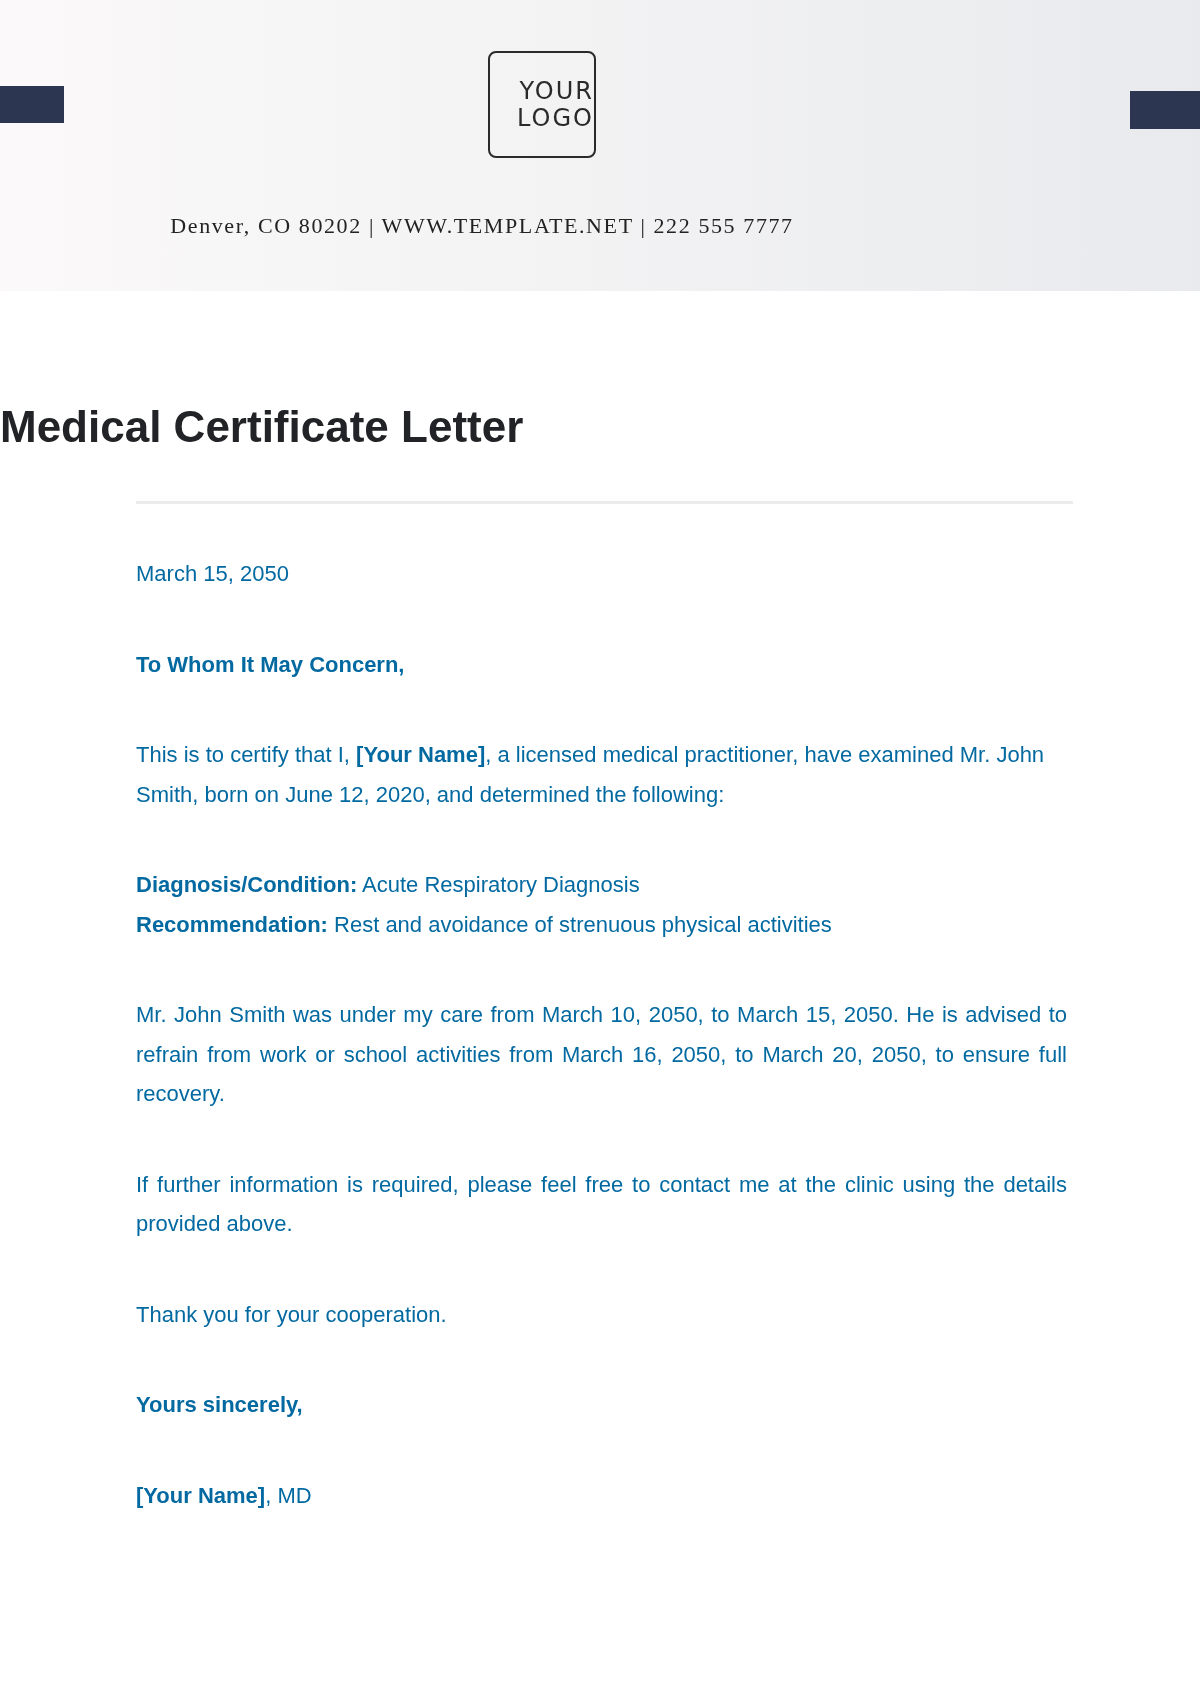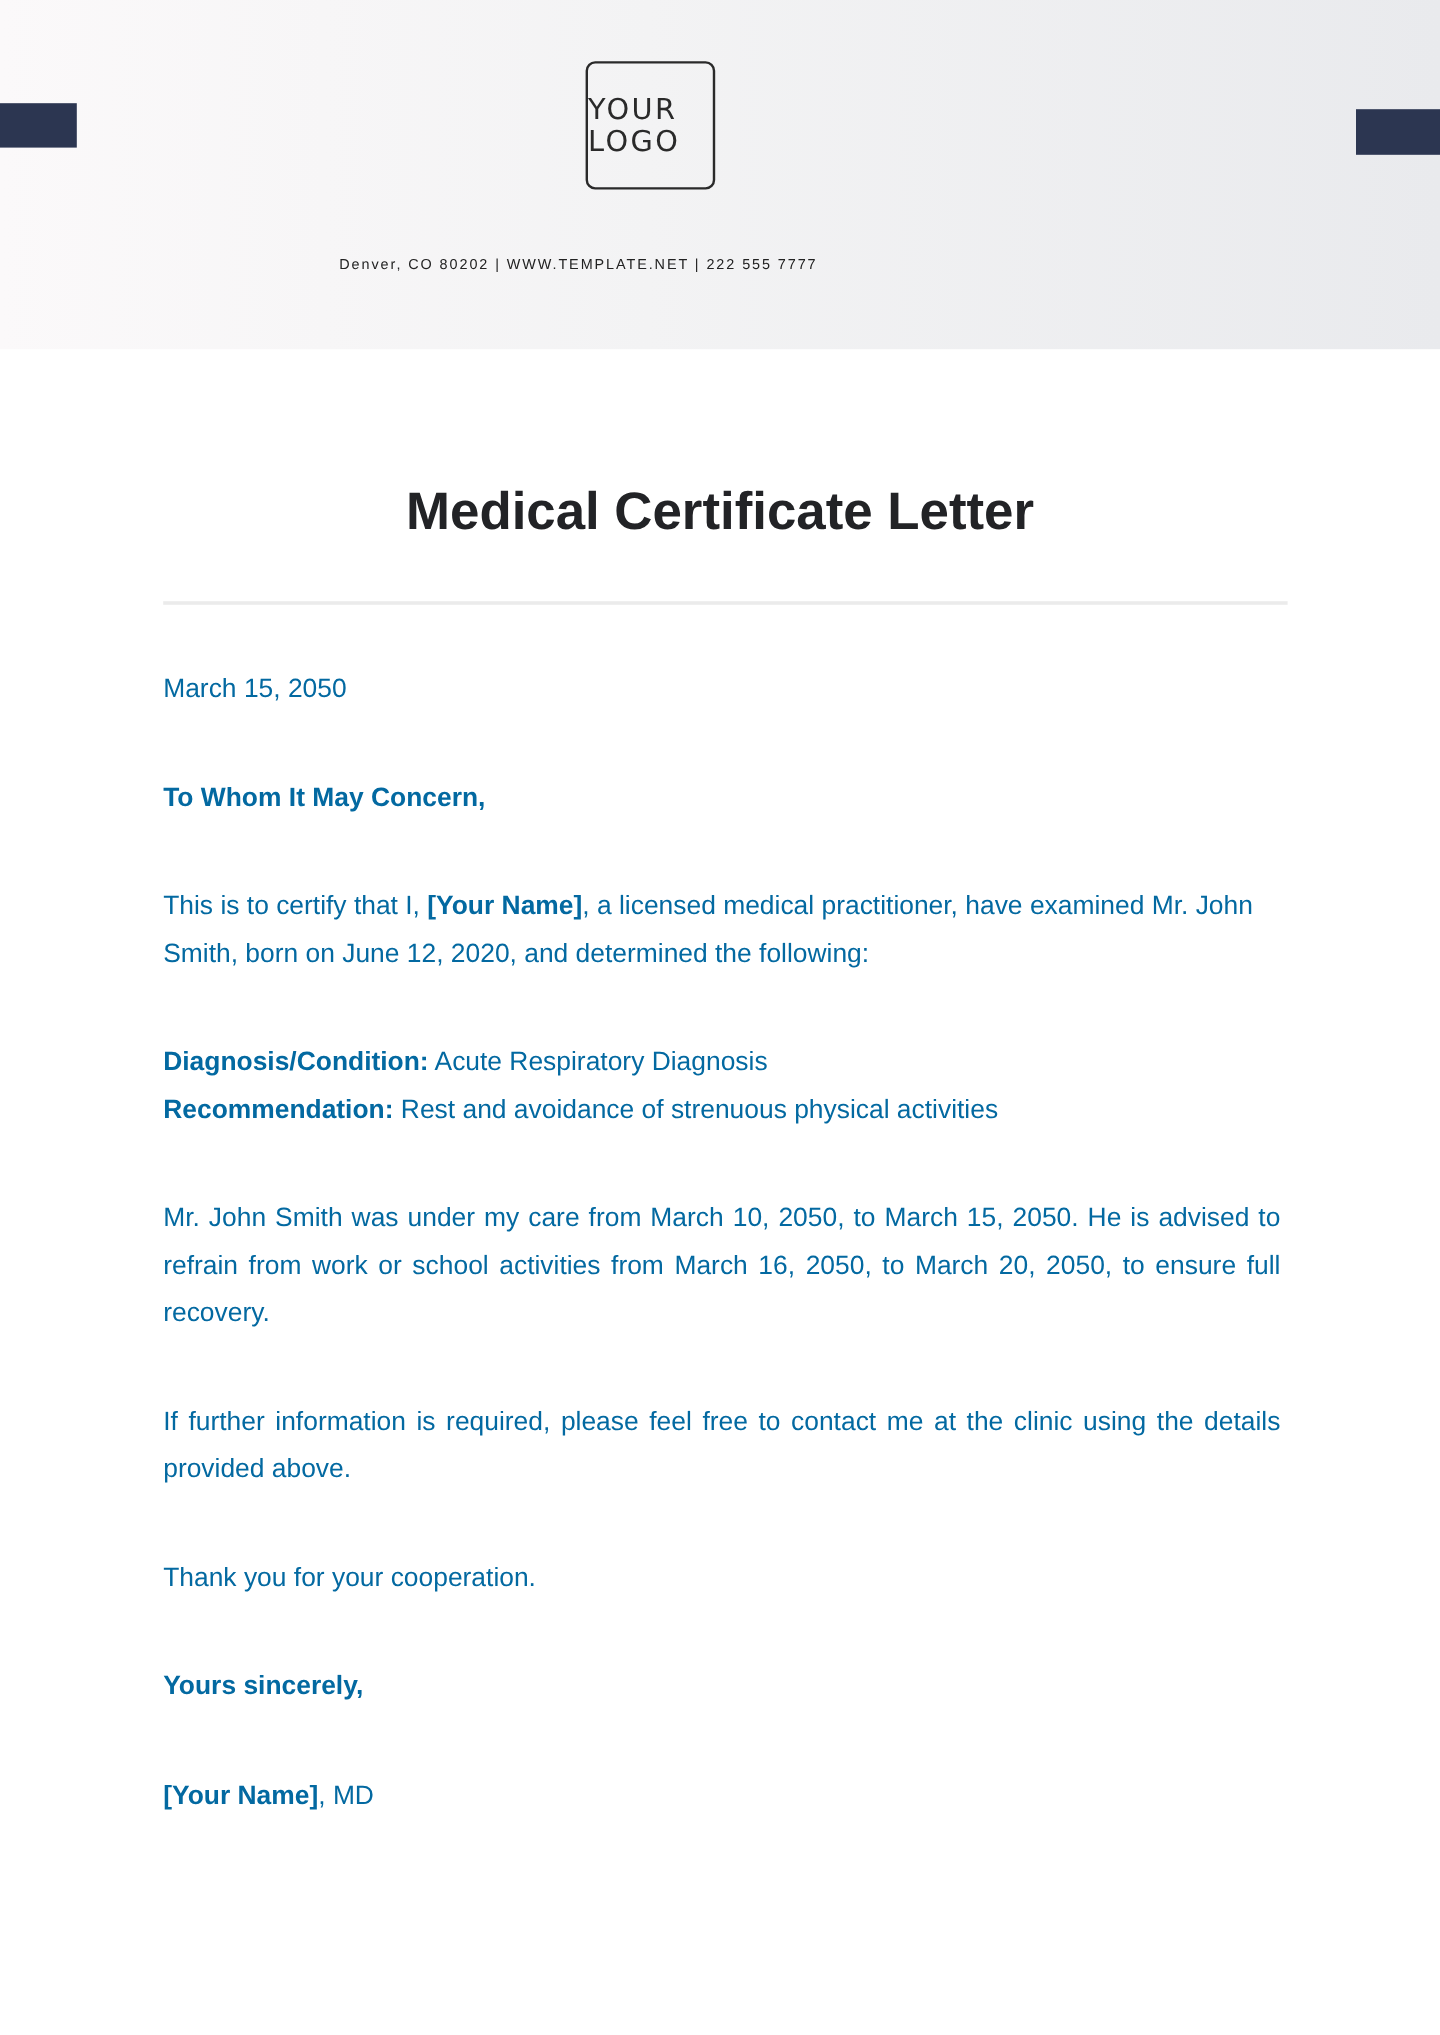--- a/index.html
+++ b/index.html
@@ -17,33 +17,33 @@
     position: absolute; left: 0; top: 86px; width: 64px; height: 37px;
     background: #2c3651;
   }
   .bar-right {
     position: absolute; left: 1130px; top: 91px; width: 70px; height: 38px;
     background: #2c3651;
   }
   .logo-box {
     position: absolute; left: 488px; top: 51px; width: 104px; height: 103px;
     border: 2.5px solid #2a2a2a; border-radius: 8px;
-    display: flex; flex-direction: column; align-items: flex-start; justify-content: center;
+    display: flex; flex-direction: column; align-items: flex-end; justify-content: center;
   }
   .logo-line {
     font-family: "DejaVu Sans", sans-serif; font-size: 24px; line-height: 27px;
     letter-spacing: 2px; color: #2a2a2a; font-weight: normal;
   }
   .contact {
     position: absolute; left: 0; top: 213px; width: 964px; text-align: center;
-    font-family: Liberation Sans, sans-serif; font-size: 12px; letter-spacing: 1.6px;
+    font-family: Liberation Serif, serif; font-size: 22px; letter-spacing: 1.6px;
     color: #222222;
   }
   .title {
-    position: absolute; left: 0; top: 400px; width: 1200px; text-align: center;
+    position: absolute; left: 0; top: 400px; width: 1200px; text-align: left;
     font-size: 44px; font-weight: bold; color: #222326; line-height: 54px;
   }
   .divider {
     position: absolute; left: 136px; top: 501px; width: 937px; height: 3px;
     background: #ebebeb;
   }
   .content {
     position: absolute; left: 136px; top: 554px; width: 931px;
     font-size: 22px; line-height: 39.5px; color: #0369a1;
   }

